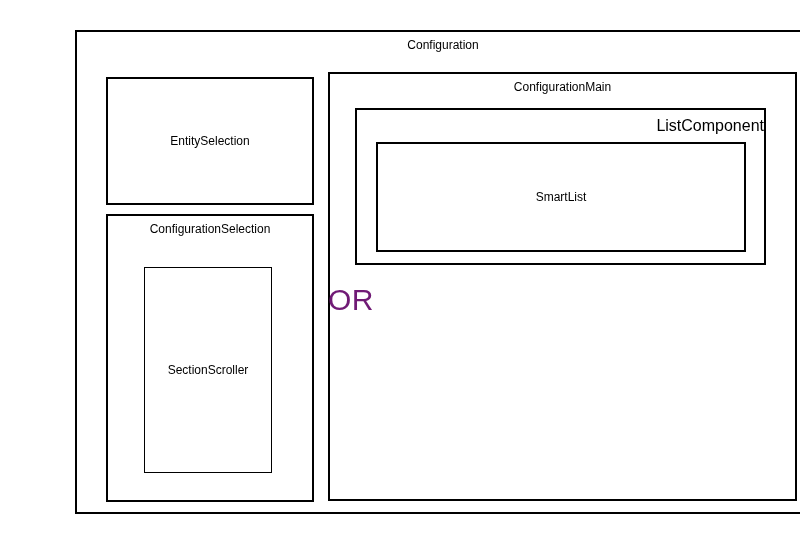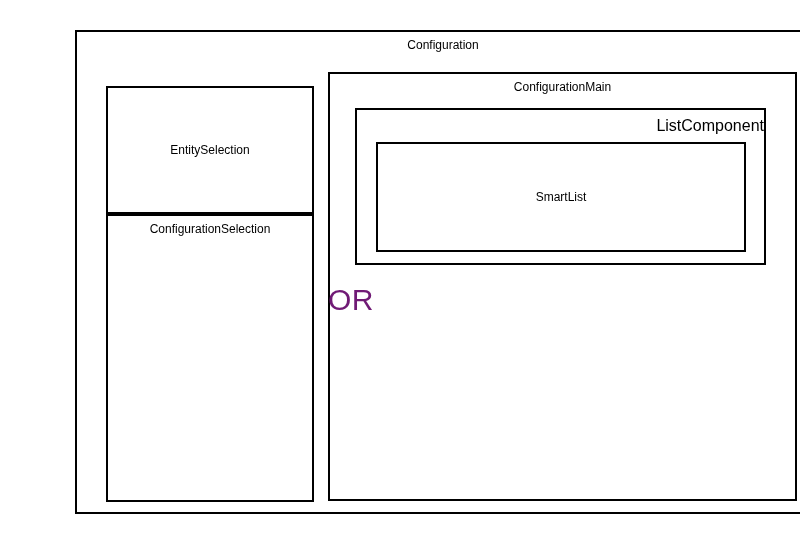--- a/index.html
+++ b/index.html
@@ -64,21 +64,21 @@
   }
   .or-text {
     font-size: 30px;
     line-height: 34px;
     letter-spacing: 0.5px;
   }
 
   
   #box-configuration        { left: 31px;  top: 30px;  width: 736px; height: 484px; }
   
-  #box-entity-selection     { left: 62px;  top: 86px;  width: 208px; height: 128px; }
+  #box-entity-selection     { left: 62px;  top: 77px;  width: 208px; height: 128px; }
   #box-configuration-selection { left: 62px; top: 214px; width: 208px; height: 288px; }
   #box-section-scroller     { left: 100px; top: 267px; width: 128px; height: 206px; }
   
   #box-configuration-main   { left: 284px; top: 72px;  width: 469px; height: 429px; }
   #box-list-component       { left: 311px; top: 108px; width: 411px; height: 157px; }
   #box-smart-list           { left: 332px; top: 142px; width: 370px; height: 110px; }
   #box-form                 { left: 311px; top: 344px; width: 411px; height: 127px; }
   
   #text-or                  { left: 284px; top: 283px; width: 469px; }
 </style>
@@ -92,20 +92,23 @@
   </div>
 
   <div class="node" id="box-entity-selection">
     <div class="node-label label-center">EntitySelection</div>
   </div>
 
   <div class="node" id="box-configuration-selection">
     <div class="node-label label-top">ConfigurationSelection</div>
   </div>
 
+  <div class="node thin" id="box-section-scroller">
+    <div class="node-label label-center">SectionScroller</div>
+  </div>
 
   <div class="node" id="box-configuration-main">
     <div class="node-label label-top">ConfigurationMain</div>
   </div>
 
   <div class="node" id="box-list-component">
     <div class="node-label label-top label-lg">ListComponent</div>
   </div>
 
   <div class="node" id="box-smart-list">

